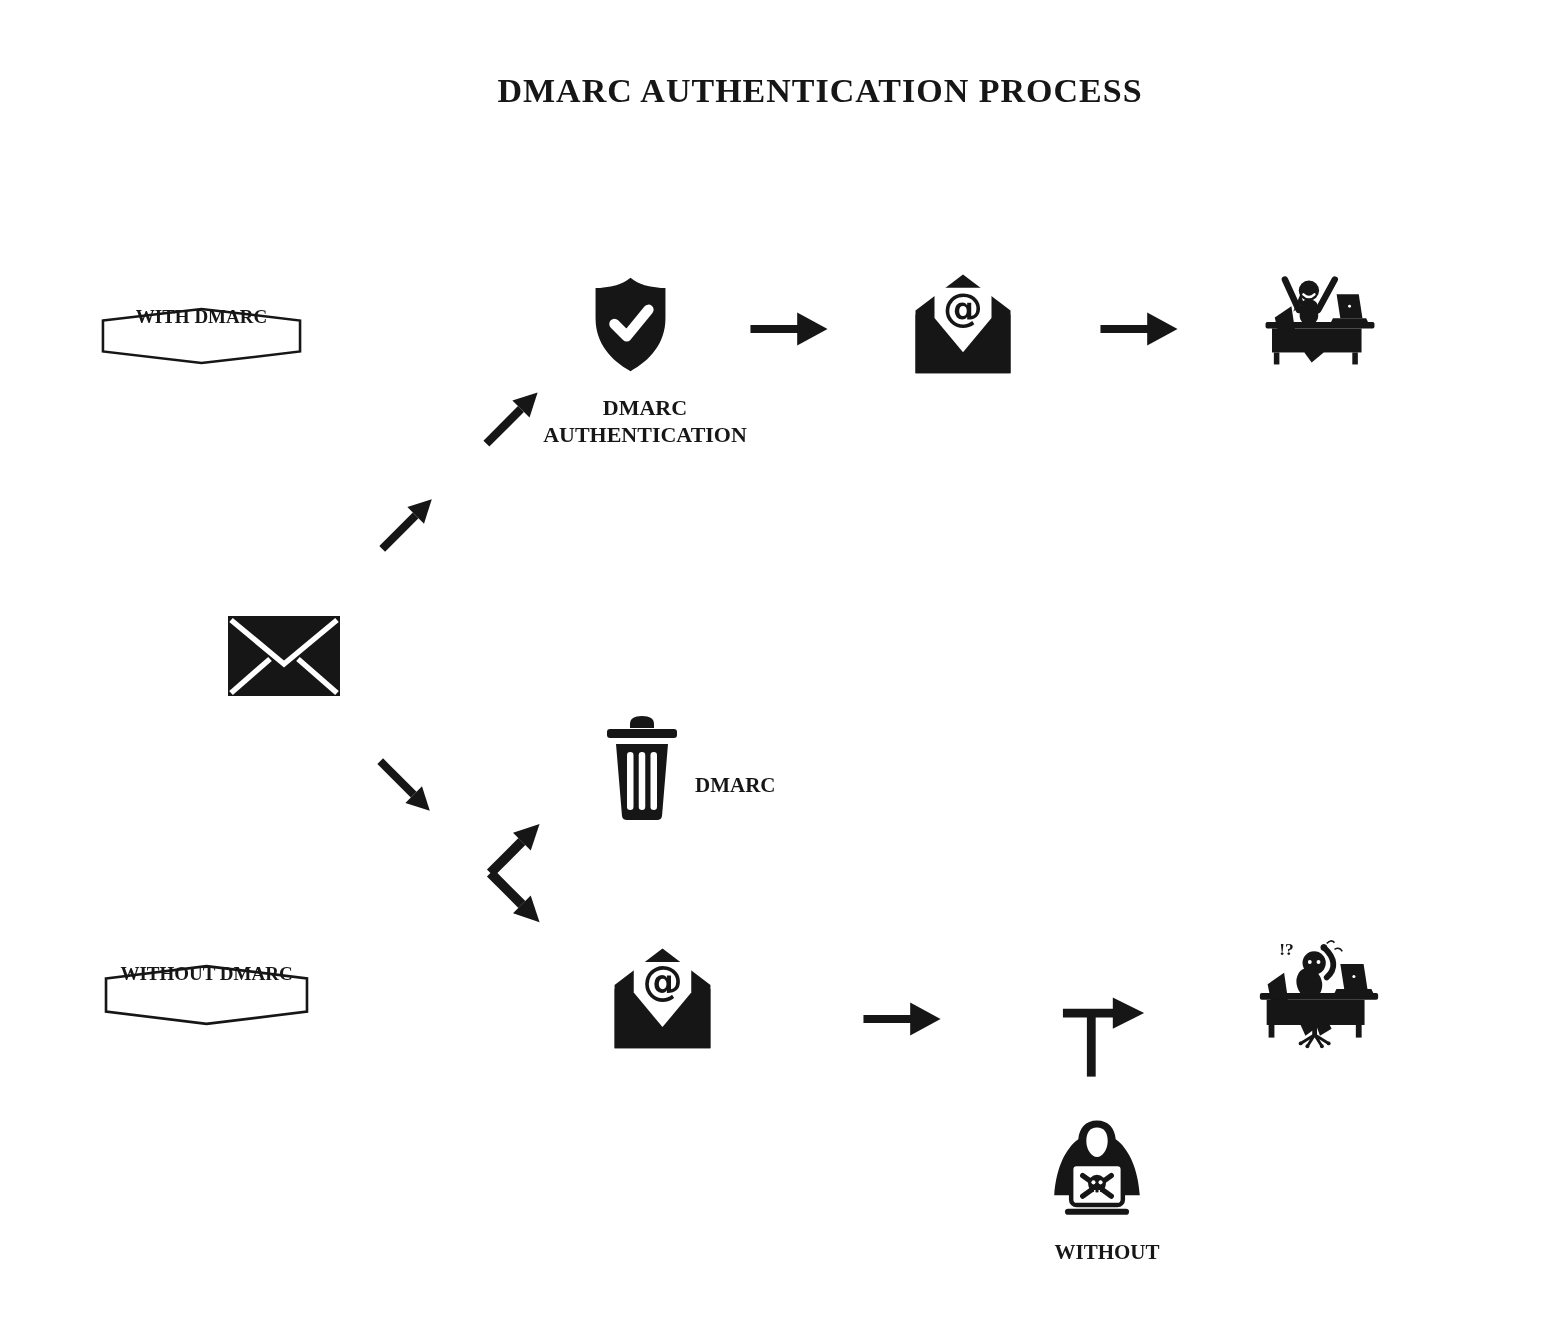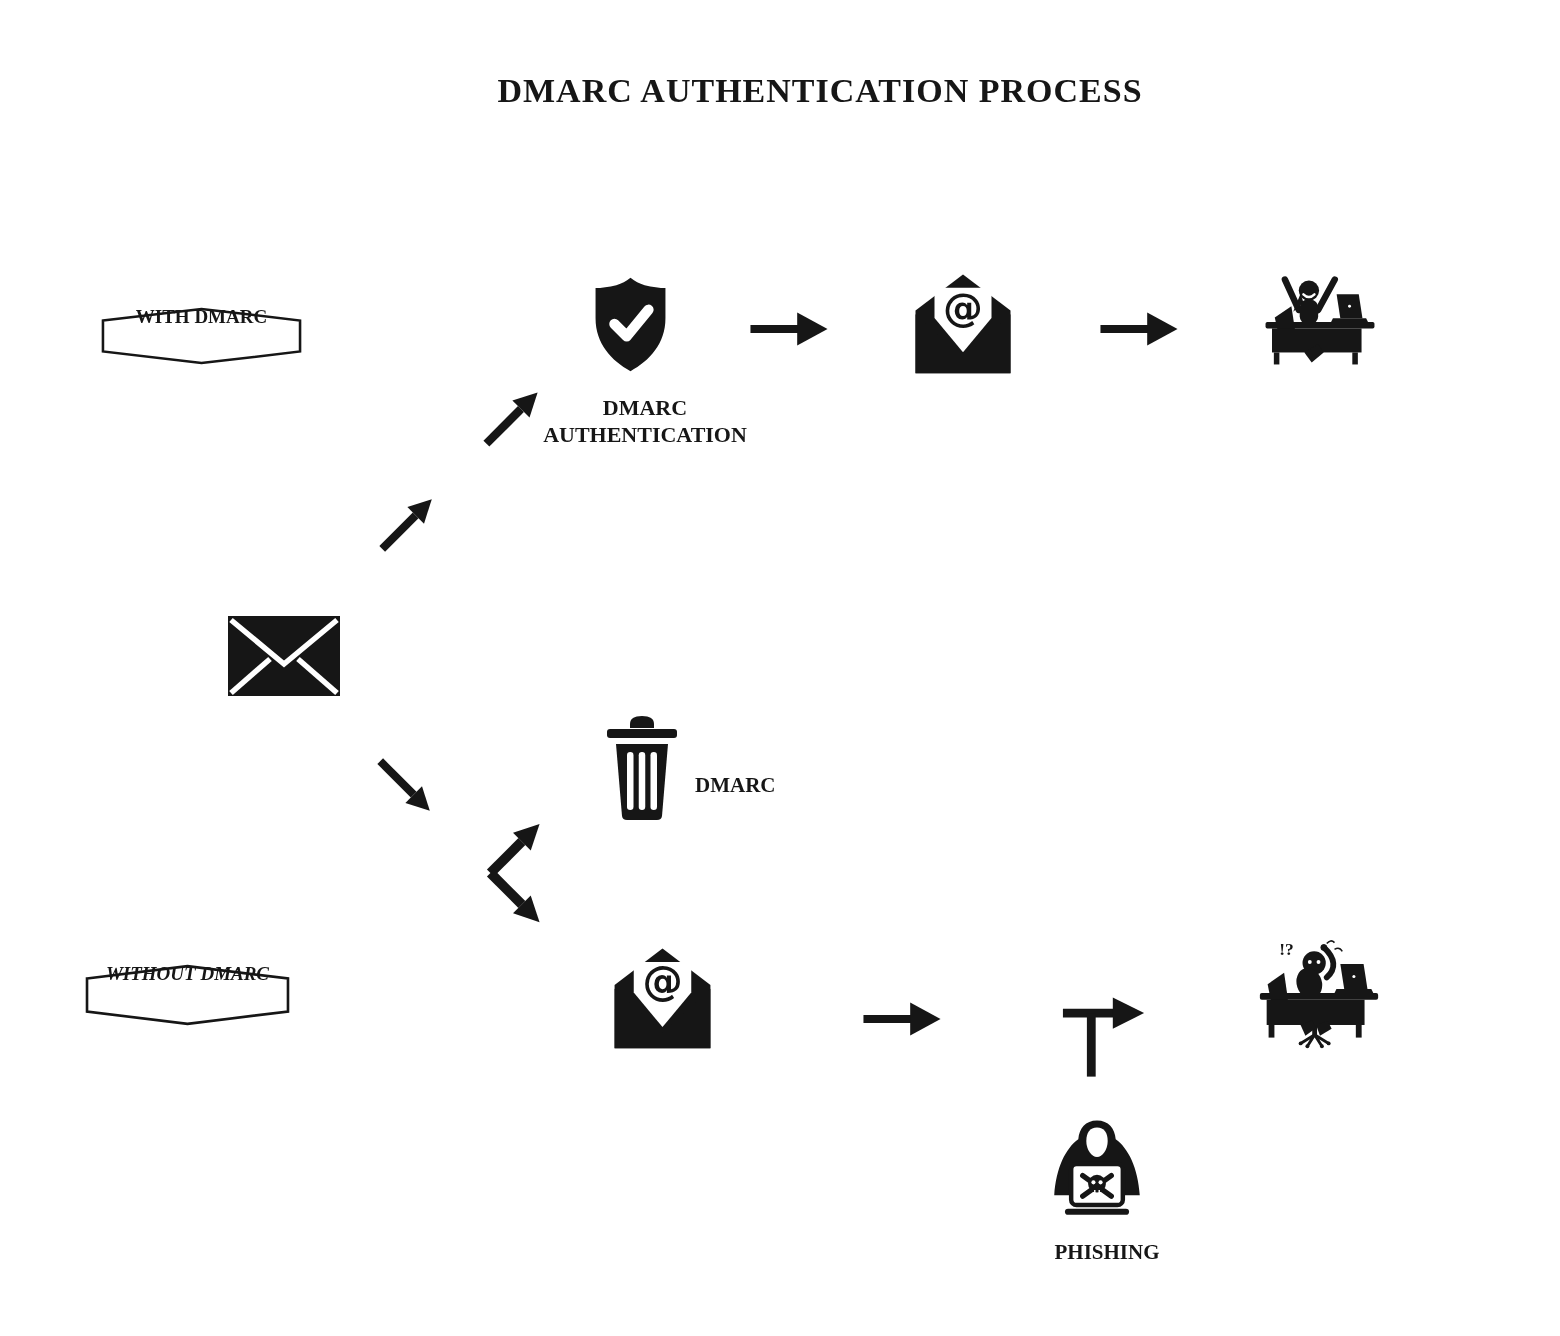--- a/index.html
+++ b/index.html
@@ -38,21 +38,21 @@
 
   <div class="abs title" style="left:420px; top:72px; width:800px;">DMARC AUTHENTICATION PROCESS</div>
 
   <div class="abs badge" style="left:100px; top:306px; width:203px; height:60px;">
     <svg viewBox="0 0 206 62" preserveAspectRatio="none">
       <polygon points="3,15 103,3 203,15 203,47 103,59 3,47" fill="var(--bg)" stroke="var(--ink)" stroke-width="2.6"></polygon>
     </svg>
     <span>WITH DMARC</span>
   </div>
 
-  <div class="abs badge" style="left:84px; top:963px; width:207px; height:64px;font-style:italic;">
+  <div class="abs badge" style="left:103px; top:963px; width:207px; height:64px;">
     <svg viewBox="0 0 206 62" preserveAspectRatio="none">
       <polygon points="3,15 103,3 203,15 203,47 103,59 3,47" fill="var(--bg)" stroke="var(--ink)" stroke-width="2.6"></polygon>
     </svg>
     <span>WITHOUT DMARC</span>
   </div>
 
   <div class="abs icon" style="left:228px; top:616px; width:112px; height:80px;">
     <svg viewBox="0 0 112 80">
       <rect class="ink" x="0" y="0" width="112" height="80"></rect>
       <polyline class="paper-stroke" points="3,4 56,48 109,4" stroke-width="5.5"></polyline>
@@ -219,15 +219,15 @@
       <rect x="26" y="53" width="58" height="46" rx="6" fill="var(--bg)" stroke="var(--ink)" stroke-width="5"></rect>
       <path class="ink-stroke" d="M39,66 L71,89 M71,66 L39,89" stroke-width="6" stroke-linecap="round"></path>
       <circle class="ink" cx="55" cy="75" r="10"></circle>
       <circle class="paper" cx="51" cy="73.5" r="2.3"></circle>
       <circle class="paper" cx="59" cy="73.5" r="2.3"></circle>
       <path class="paper-stroke" d="M52.5,82 v3.5 M57.5,82 v3.5" stroke-width="1.6"></path>
       <rect class="ink" x="19" y="103" width="72" height="7" rx="3.5"></rect>
     </svg>
   </div>
 
-  <div class="abs side-label" style="left:1027px; top:1240px; width:160px; text-align:center;">PHISHING</div>
+  <div class="abs side-label" style="left:1027px; top:1240px; width:160px; text-align:center;">WITHOUT</div>
 
 </div>
 
 </body></html>

